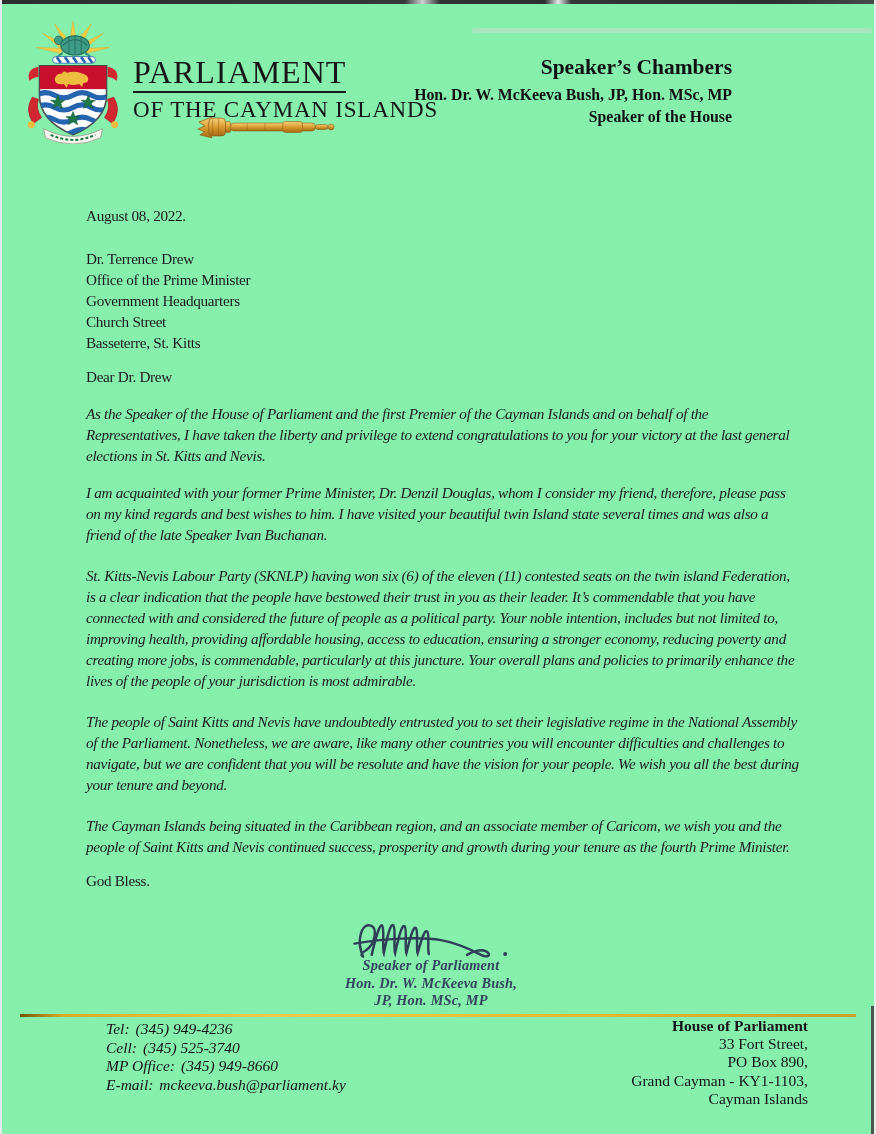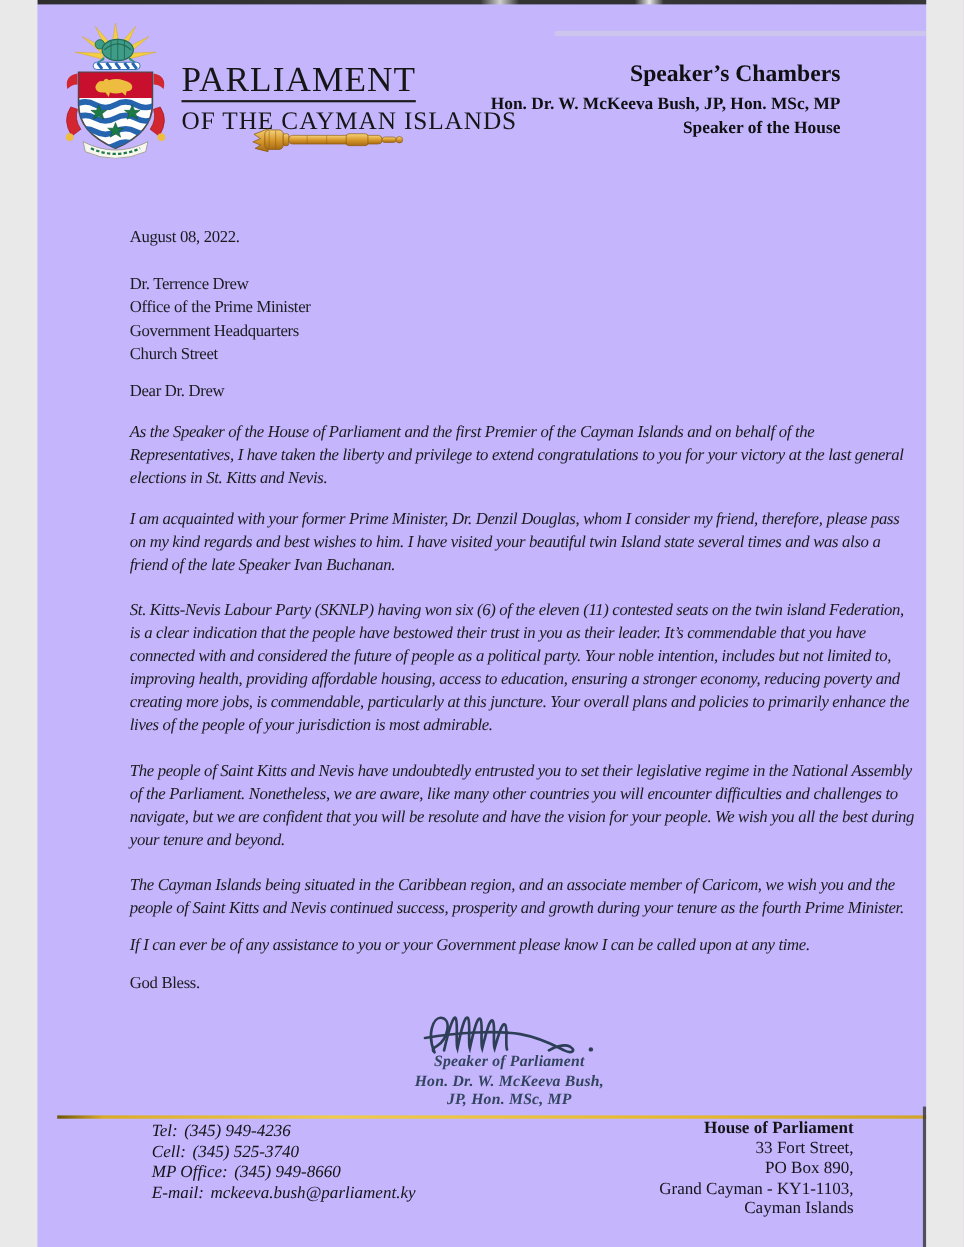--- a/index.html
+++ b/index.html
@@ -1,18 +1,18 @@
 <!DOCTYPE html>
 <html><head>
 <meta charset="utf-8">
 <style>
   html,body{margin:0;padding:0;background:#e9e9e9;}
   .page{
-    position:relative;width:808px;height:1134px;margin:0 auto;
-    background:#c4b5fd;overflow:hidden;
+    position:relative;width:872px;height:1134px;margin:0 auto;
+    background:#86efac;overflow:hidden;
     font-family:"Liberation Serif","DejaVu Serif",serif;color:#1b1b1d;
   }
   
   .top-strip{position:absolute;top:0;left:0;width:876px;height:4px;
     background:linear-gradient(90deg,#2e2e2e 0%,#383838 46%,#cfcfcf 48%,#333 50%,#303030 62%,#e6e6e6 63.5%,#353535 65%,#2f2f2f 88%,#4a4a4a 100%);}
   .smudge{position:absolute;top:28px;left:470px;width:400px;height:5px;background:#d9d9d9;opacity:.45;border-radius:3px;}
   .edge-right{position:absolute;top:1006px;right:0;width:3px;height:128px;background:#3d3d3d;opacity:.85;}
   
   .crest{position:absolute;left:14px;top:20px;width:114px;height:124px;}
   .org{position:absolute;left:131px;top:56px;}
@@ -147,28 +147,28 @@
     <div class="speaker-role">Speaker of the House</div>
   </div>
 
   <main class="body">
     <div class="date">August 08, 2022.</div>
     <div class="recipient">
       <div>Dr. Terrence Drew</div>
       <div>Office of the Prime Minister</div>
       <div>Government Headquarters</div>
       <div>Church Street</div>
+      <div>Basseterre, St. Kitts</div>
     </div>
     <div class="salutation">Dear Dr. Drew</div>
     <p class="para p1">As the Speaker of the House of Parliament and the first Premier of the Cayman Islands and on behalf of the Representatives, I have taken the liberty and privilege to extend congratulations to you for your victory at the last general elections in St. Kitts and Nevis.</p>
     <p class="para p2">I am acquainted with your former Prime Minister, Dr. Denzil Douglas, whom I consider my friend, therefore, please pass on my kind regards and best wishes to him. I have visited your beautiful twin Island state several times and was also a friend of the late Speaker Ivan Buchanan.</p>
     <p class="para p3">St. Kitts-Nevis Labour Party (SKNLP) having won six (6) of the eleven (11) contested seats on the twin island Federation, is a clear indication that the people have bestowed their trust in you as their leader. It’s commendable that you have connected with and considered the future of people as a political party. Your noble intention, includes but not limited to, improving health, providing affordable housing, access to education, ensuring a stronger economy, reducing poverty and creating more jobs, is commendable, particularly at this juncture. Your overall plans and policies to primarily enhance the lives of the people of your jurisdiction is most admirable.</p>
     <p class="para p4">The people of Saint Kitts and Nevis have undoubtedly entrusted you to set their legislative regime in the National Assembly of the Parliament. Nonetheless, we are aware, like many other countries you will encounter difficulties and challenges to navigate, but we are confident that you will be resolute and have the vision for your people. We wish you all the best during your tenure and beyond.</p>
     <p class="para p5">The Cayman Islands being situated in the Caribbean region, and an associate member of Caricom, we wish you and the people of Saint Kitts and Nevis continued success, prosperity and growth during your tenure as the fourth Prime Minister.</p>
-    <p class="para p6">If I can ever be of any assistance to you or your Government please know I can be called upon at any time.</p>
     <div class="closing">God Bless.</div>
   </main>
 
   <div class="sig-scrawl">
     <svg width="215" height="52" viewBox="0 0 220 60" xmlns="http://www.w3.org/2000/svg">
       <g stroke="#2d3e56" stroke-width="2.8" fill="none" stroke-linecap="round">
         <path d="M16 48 C8 30 14 10 24 12 C34 14 30 34 19 41 C14 44 13 46 16 48"></path>
         <path d="M26 46 C32 20 36 10 38 12 C41 15 38 38 40 44 C44 24 48 9 51 12 C54 15 51 38 53 44 C57 26 61 10 64 13 C67 16 64 38 66 44 C70 28 74 12 77 15 C80 18 77 38 79 44 C83 30 87 16 90 19 C93 22 90 40 92 45"></path>
         <path d="M6 33 C40 27 82 25 106 29 C128 33 142 41 152 46 C160 50 165 46 158 42 C152 39 142 42 136 46"></path>
       </g>

